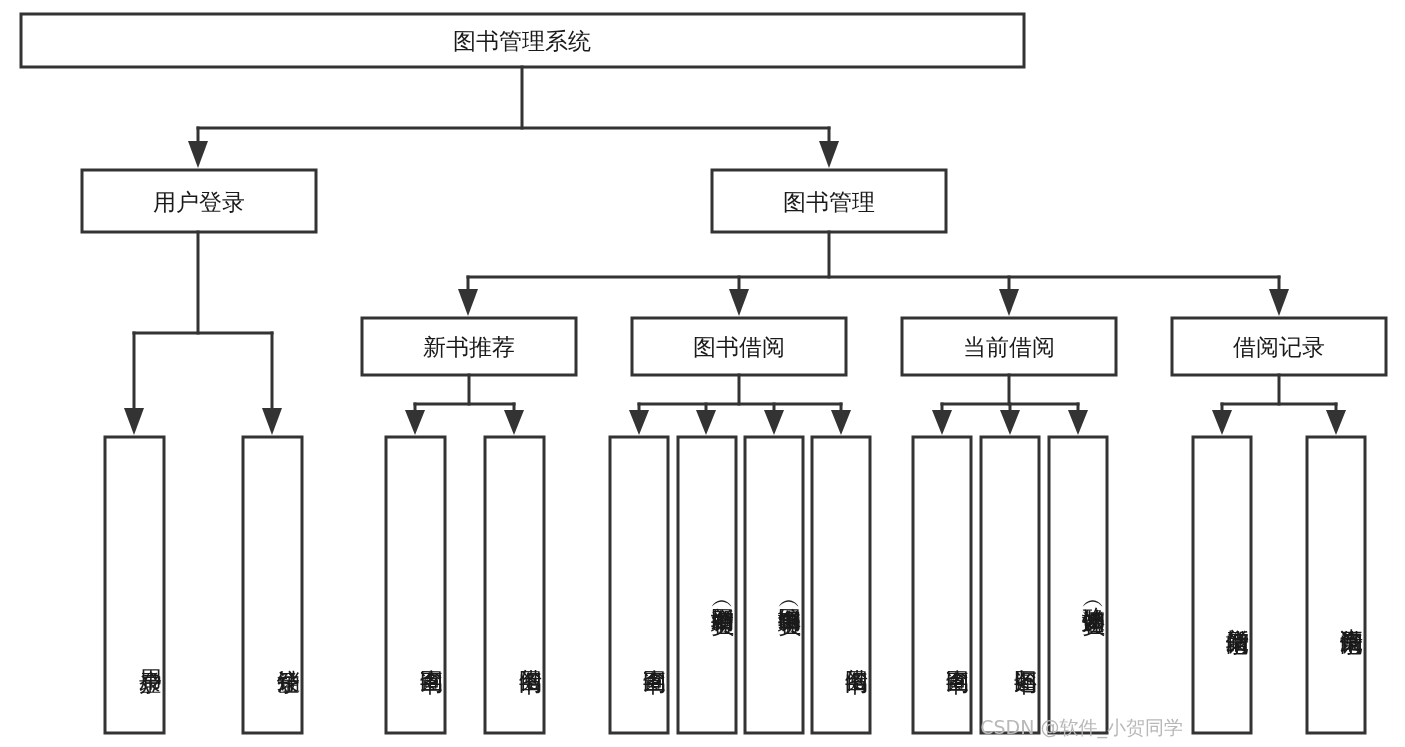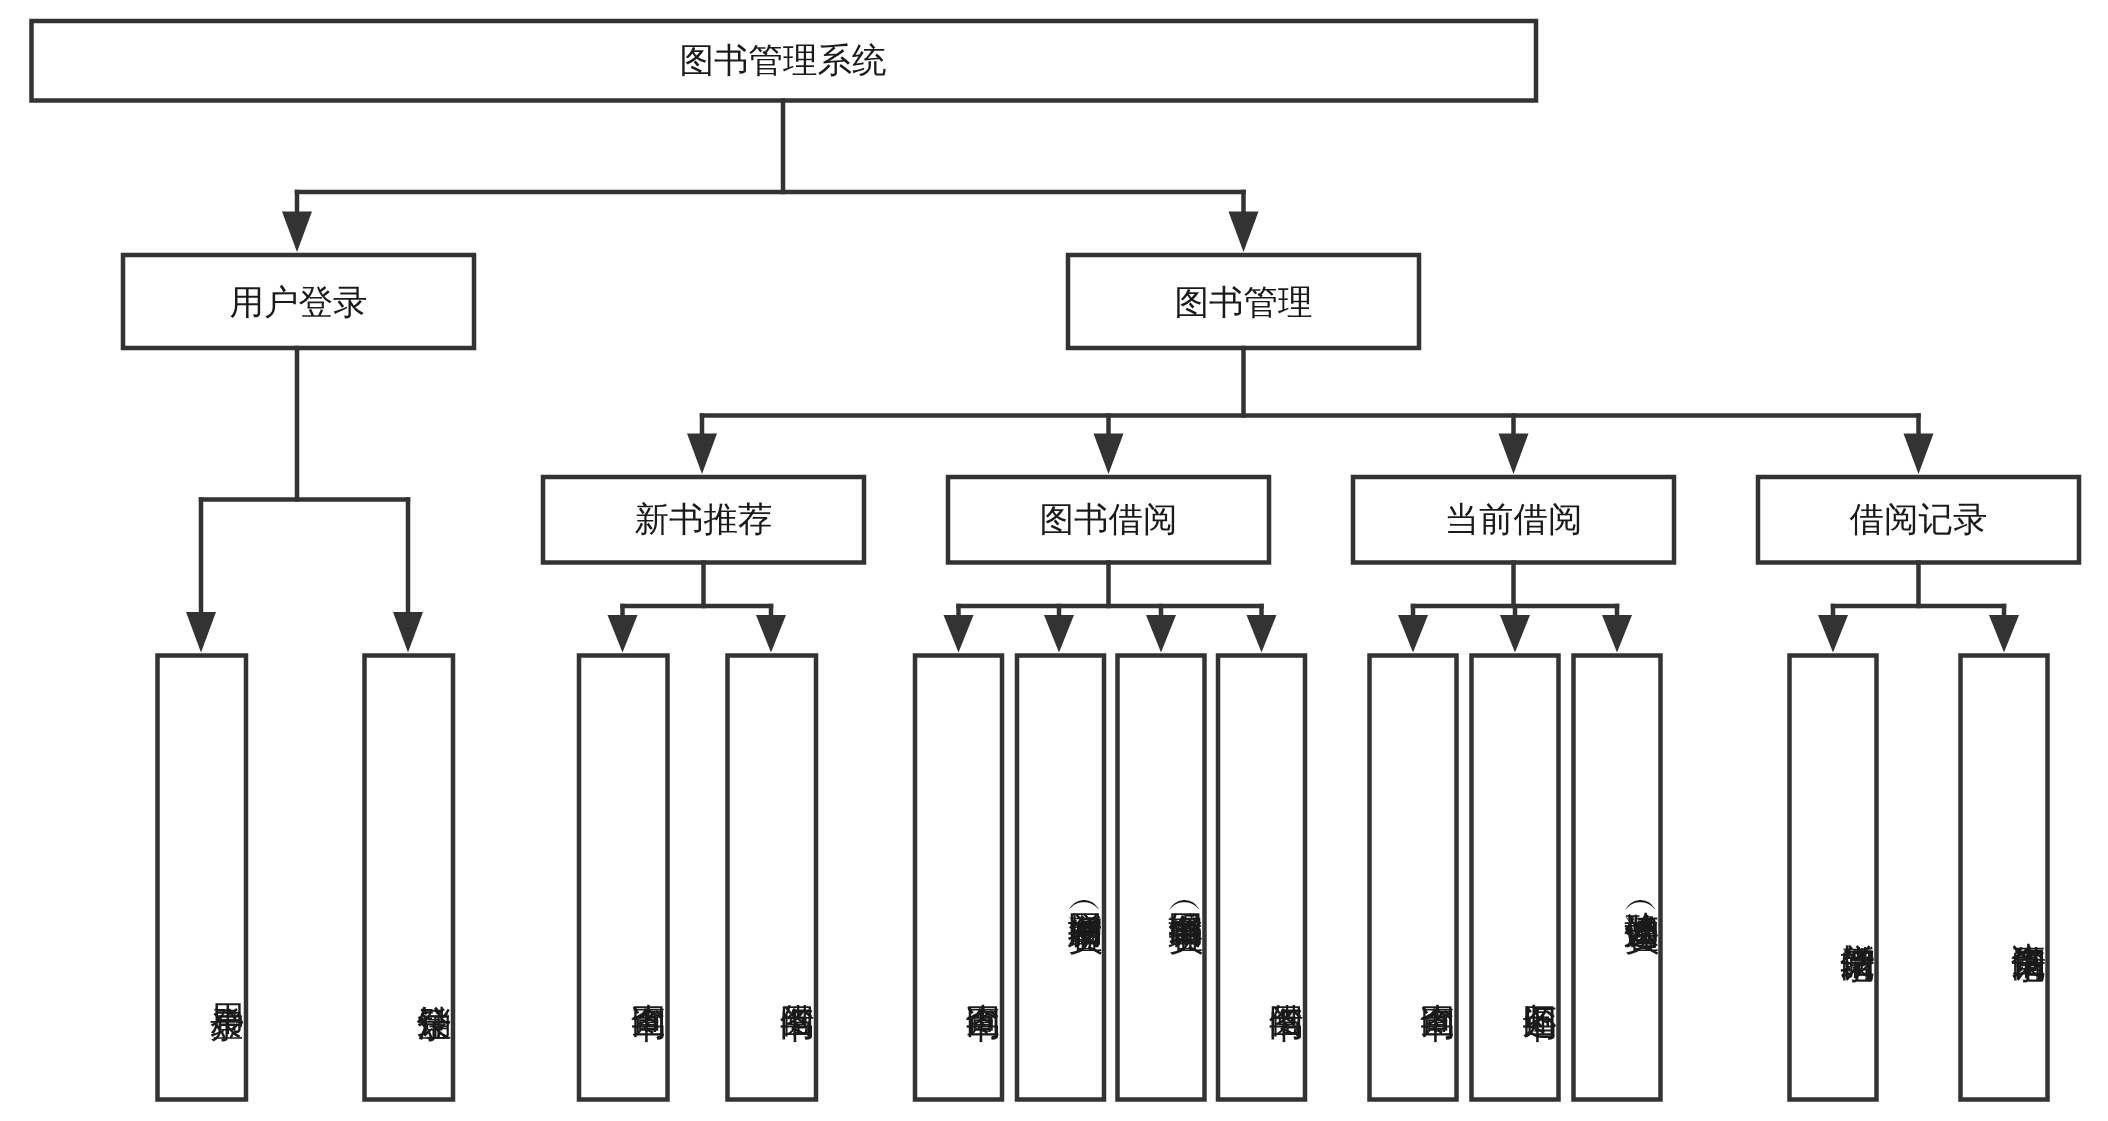--- a/index.html
+++ b/index.html
@@ -193,14 +193,15 @@
   <div class="leaf-label" style="left:745px; top:437px; width:58px; height:296px; padding-top:8px;">编辑图书（管理员）</div>
   <div class="leaf-label" style="left:812px; top:437px; width:58px; height:296px; padding-top:68px;">借阅图书</div>
 
   <div class="leaf-label" style="left:913px; top:437px; width:58px; height:296px; padding-top:68px;">查询图书</div>
   <div class="leaf-label" style="left:981px; top:437px; width:58px; height:296px; padding-top:68px;">归还图书</div>
   <div class="leaf-label" style="left:1049px; top:437px; width:58px; height:296px; padding-top:8px;">确认归还（管理员）</div>
 
   <div class="leaf-label" style="left:1193px; top:437px; width:58px; height:296px; padding-top:28px;">新增借阅记录</div>
   <div class="leaf-label" style="left:1307px; top:437px; width:58px; height:296px; padding-top:28px;">查询借阅记录</div>
 
+  <div class="watermark">CSDN @软件_小贺同学</div>
 
 </div>
 
 </body></html>

